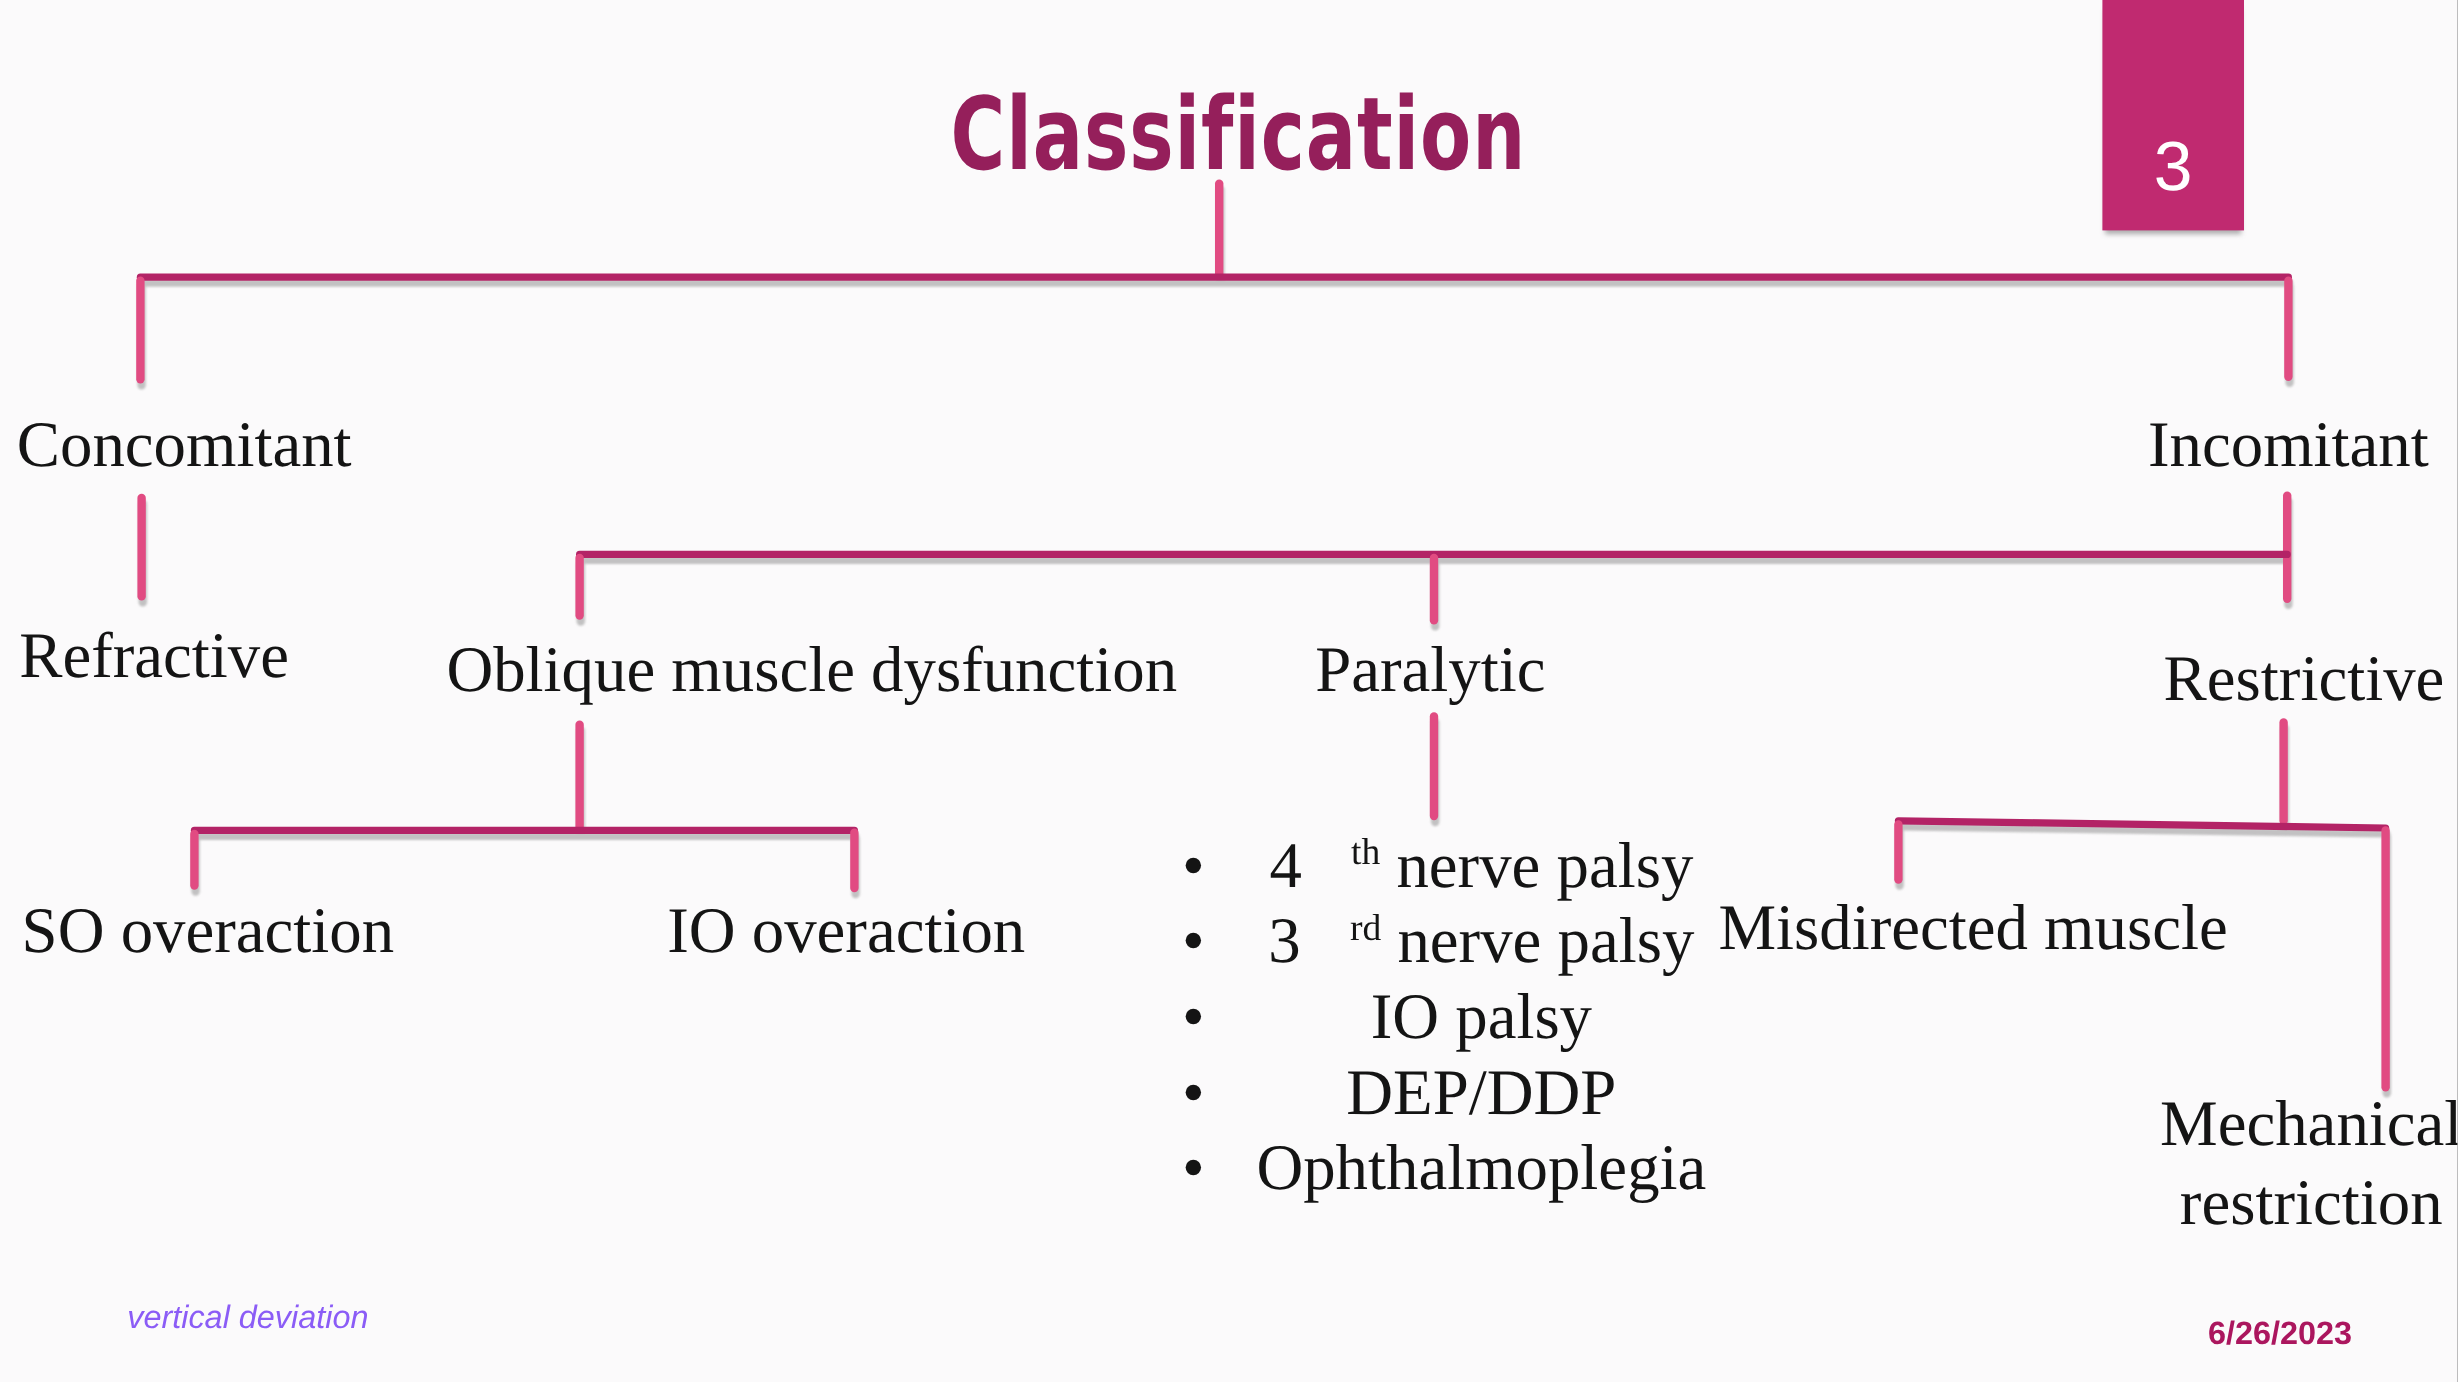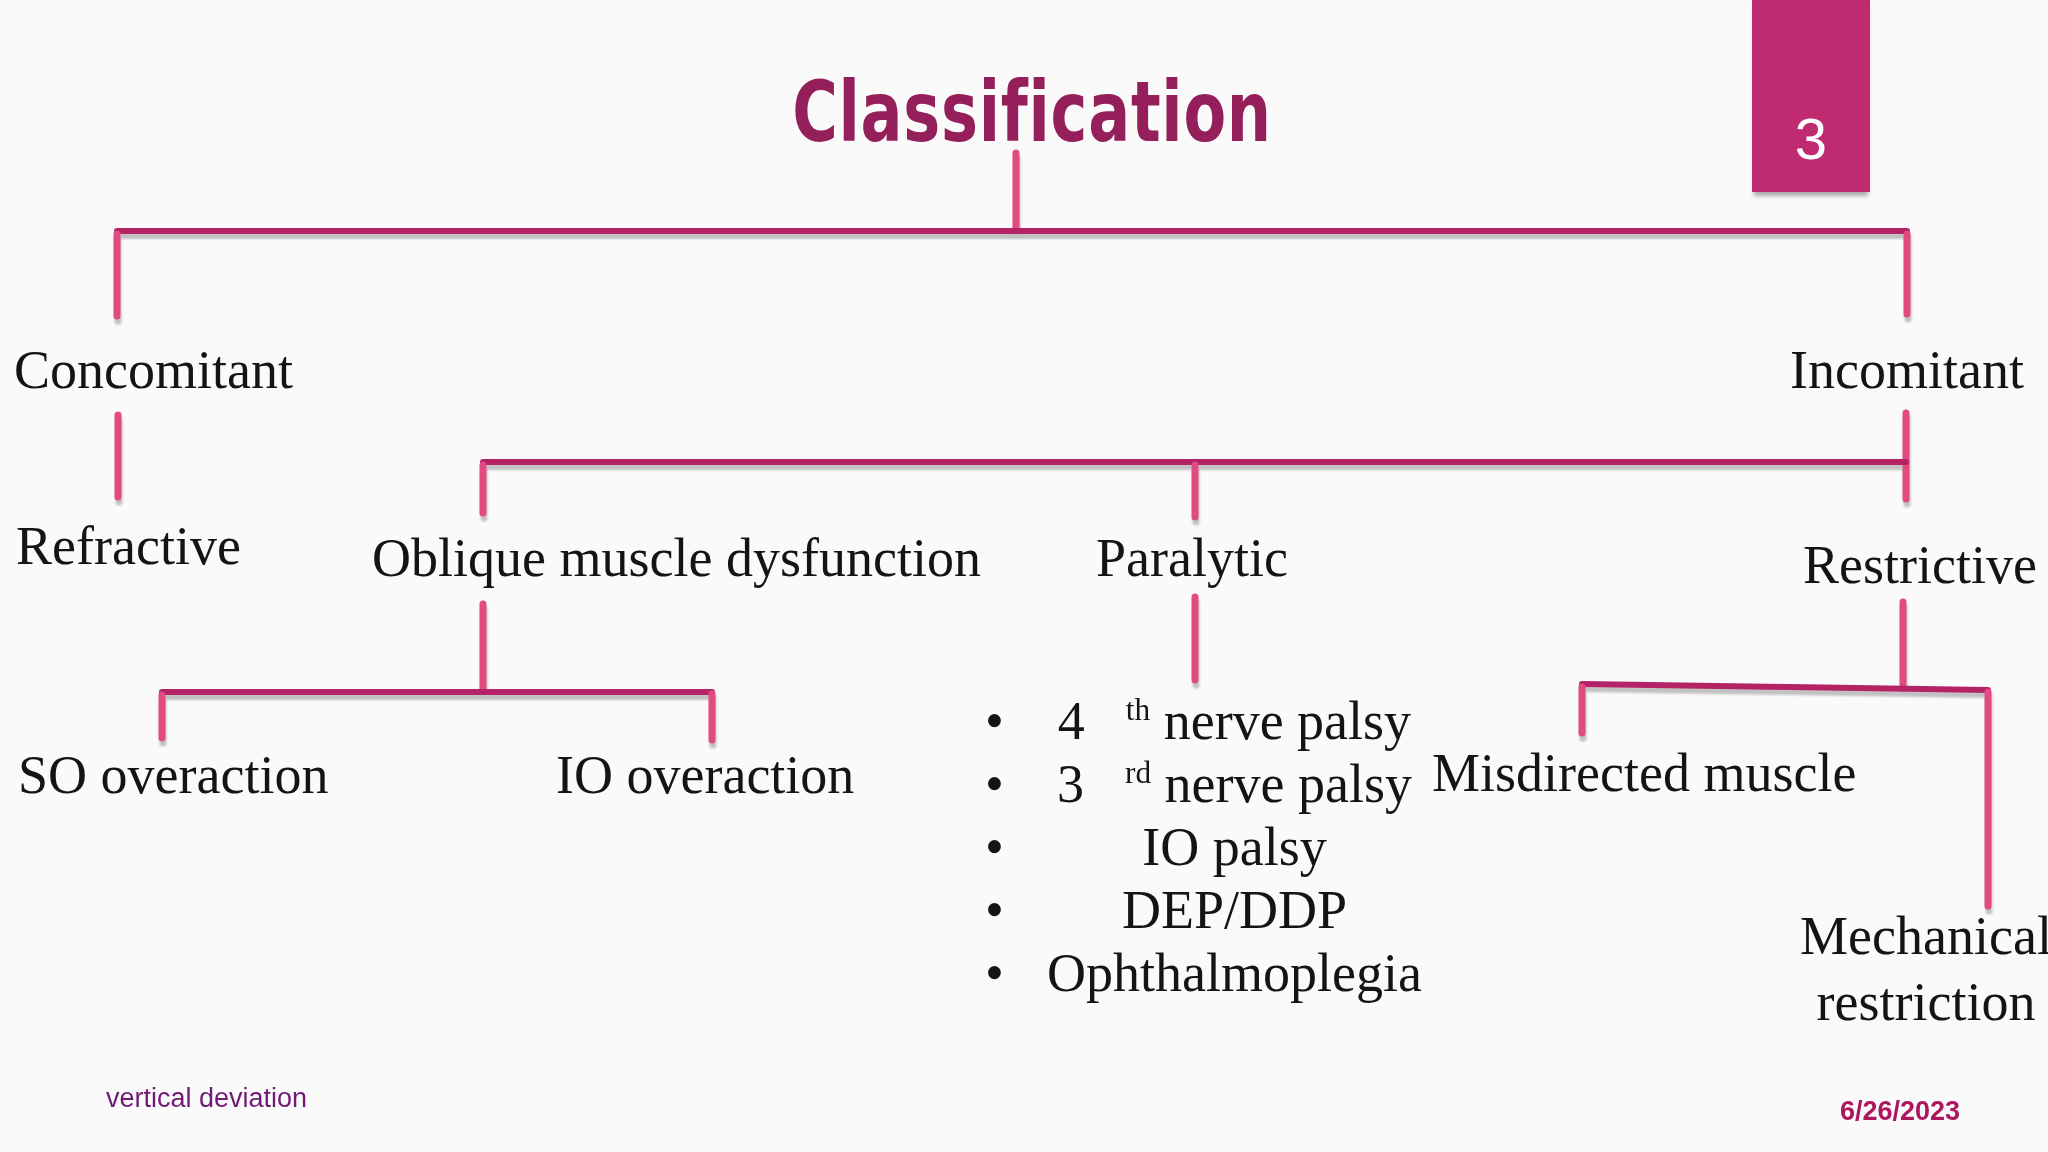--- a/index.html
+++ b/index.html
@@ -48,21 +48,21 @@
   }
   .bullet-list li{
     position:relative;padding-left:62px;line-height:63px;white-space:nowrap;
   }
   .bullet-list li::before{
     content:"\2022";position:absolute;left:0;top:0;font-size:54px;color:#141414;
   }
   .bullet-list sup{font-size:.58em;line-height:0;margin-left:41px;}
   .footer-left{
     position:absolute;left:106px;top:1083px;z-index:2;
-    font-family:"Liberation Sans", sans-serif;font-size:27px;color:#701a75;
+    font-family:"Liberation Sans", sans-serif;font-size:27px;color:#8b5cf6;font-style:italic;
   }
   .footer-right{
     position:absolute;left:1840px;top:1084px;z-index:2;
     font-family:"Liberation Sans", sans-serif;font-size:27px;font-weight:bold;color:#ab165e;margin-top:12px;
   }
 </style>
 </head>
 <body>
 
 <div class="slide">

